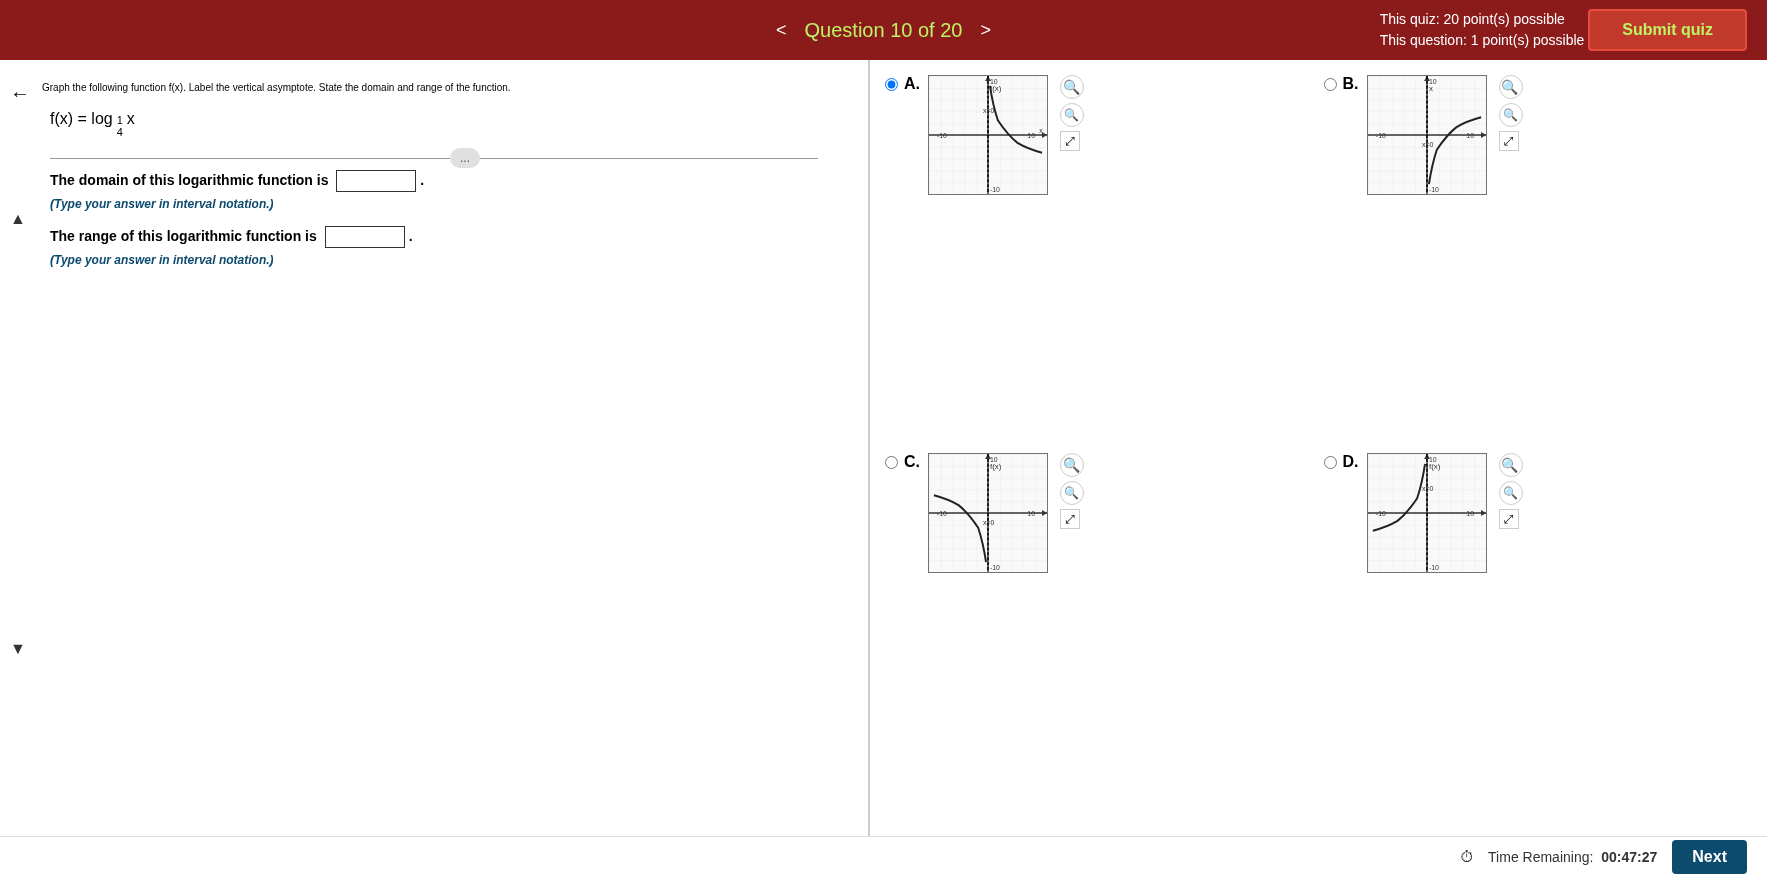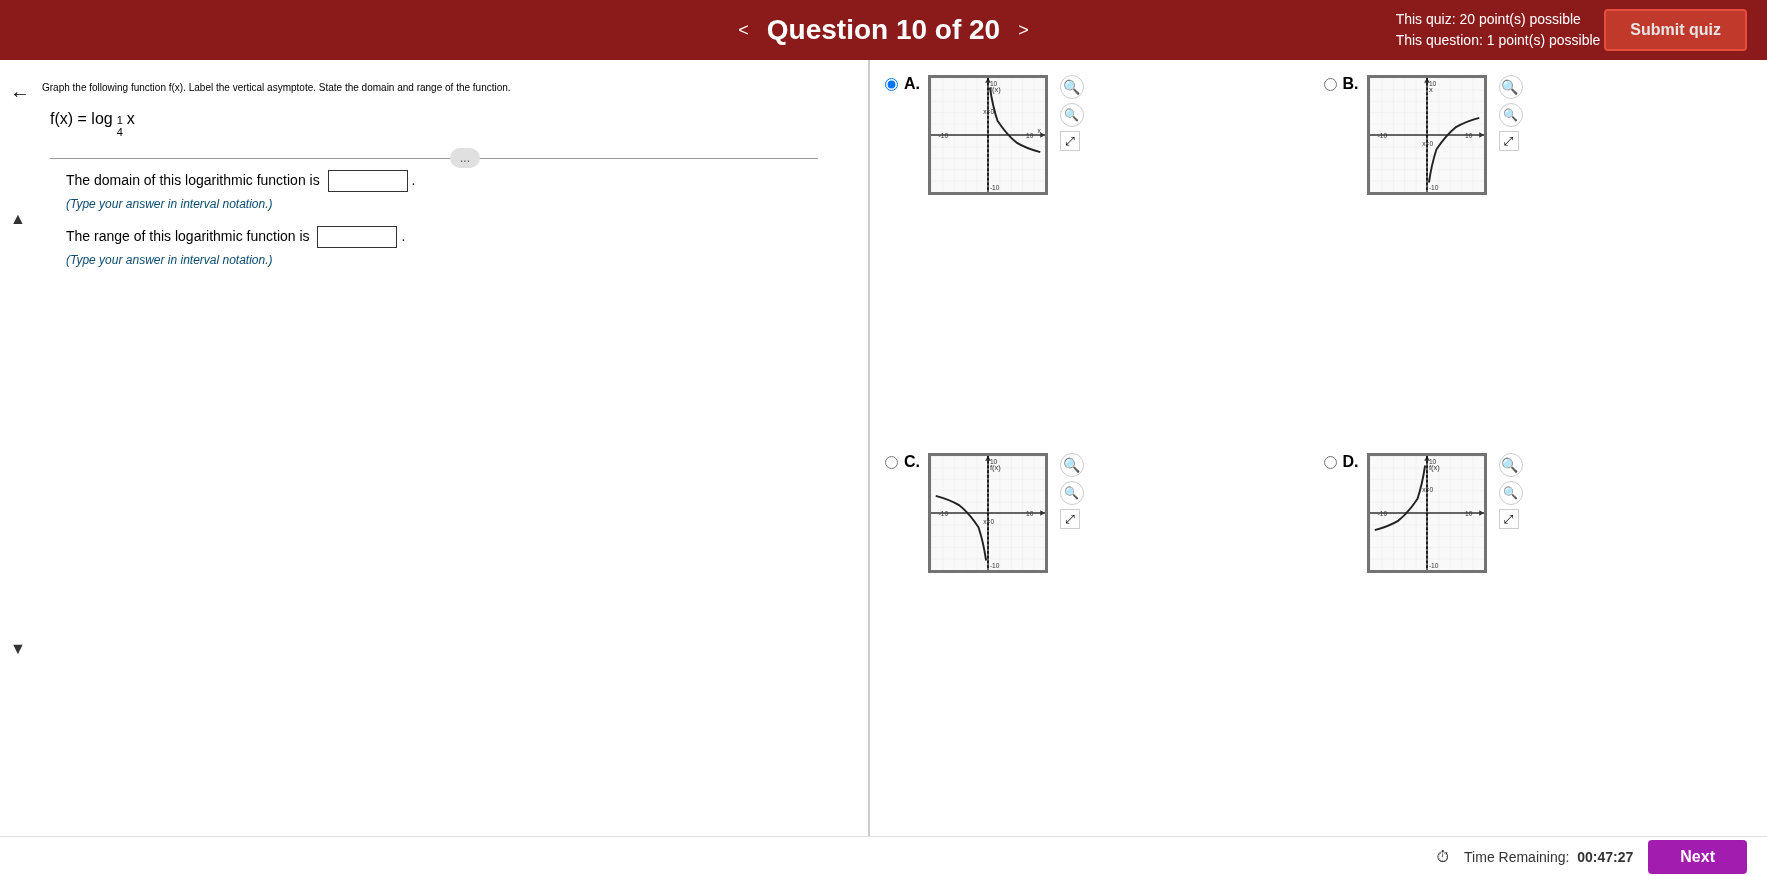--- a/index.html
+++ b/index.html
@@ -25,34 +25,34 @@
     }
     .nav-btn {
       background: none;
       border: none;
       color: white;
       font-size: 18px;
       cursor: pointer;
       padding: 4px 8px;
     }
     .question-title {
-      color: #ffffff;
-      font-size: 28px;
-      font-weight: bold;
+      color: #bef264;
+      font-size: 20px;
+      font-weight: normal;
     }
     .quiz-info {
       color: white;
       font-size: 14px;
       line-height: 1.5;
     }
     .submit-btn {
       background: #c0392b;
-      color: #e5e5e5;
+      color: #bef264;
       border: 2px solid #e74c3c;
-      padding: 10px 24px;
+      padding: 10px 32px;
       font-size: 16px;
       font-weight: bold;
       cursor: pointer;
       border-radius: 4px;
     }
 
     
     .main-content {
       display: flex;
       height: calc(876px - 60px - 40px);
@@ -101,21 +101,22 @@
       font-size: 12px;
       color: #555;
       margin-left: 20px;
     }
 
     .graph-instruction {
       font-size: 14px;
       margin: 15px 20px 10px 20px;
     }
     .domain-range-section {
-      margin: 10px 36px;
+      margin: 10px 20px;
+      font-weight: bold;
     }
     .domain-range-section p {
       font-size: 14px;
       margin-bottom: 8px;
       line-height: 1.6;
     }
     .domain-range-section .note {
       font-size: 12px;
       color: #0c4a6e;
       font-style: italic;
@@ -155,21 +156,21 @@
       cursor: pointer;
     }
     .radio-input {
       margin-top: 3px;
       cursor: pointer;
     }
     .graph-container {
       position: relative;
       width: 120px;
       height: 120px;
-      border: 3px solid #737373;
+      border: 1px solid #737373;
       background: #f9f9f9;
       flex-shrink: 0;
     }
     .graph-zoom-btns {
       display: flex;
       flex-direction: column;
       gap: 4px;
       margin-left: 4px;
     }
     .zoom-btn {
@@ -210,24 +211,24 @@
       padding: 8px 20px;
       background: white;
       border-top: 1px solid #ddd;
       gap: 15px;
     }
     .timer-text {
       font-size: 14px;
       color: #333;
     }
     .next-btn {
-      background: #a21caf;
+      background: #0c4a6e;
       color: white;
       border: none;
-      padding: 8px 32px;
+      padding: 8px 20px;
       font-size: 16px;
       font-weight: bold;
       cursor: pointer;
       border-radius: 4px;
     }
 
     .up-arrow {
       position: absolute;
       top: 150px;
       left: 10px;

